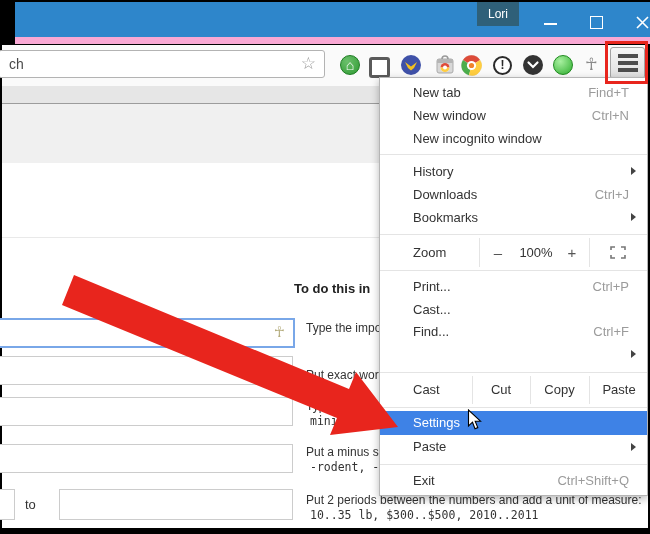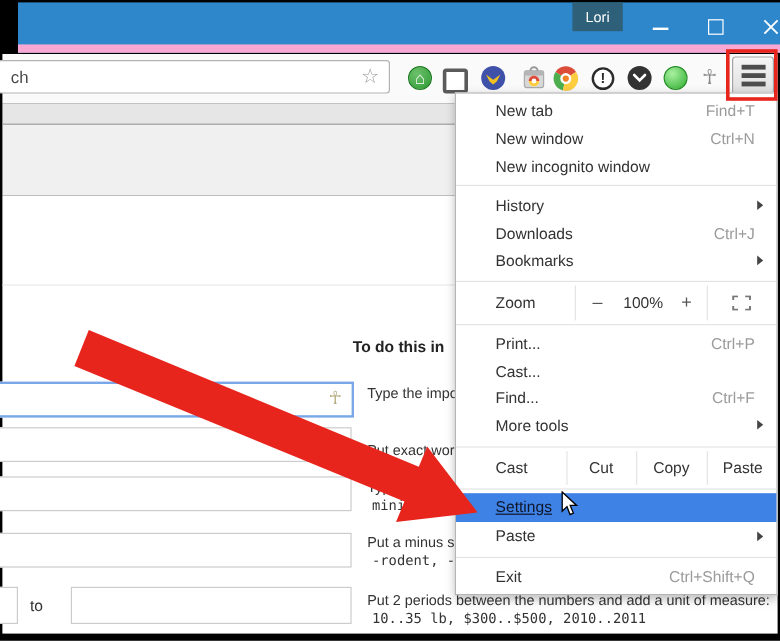--- a/index.html
+++ b/index.html
@@ -57,21 +57,21 @@
   .sep{position:absolute;left:0;right:0;height:1px;background:#e4e4e4;}
   .sub-arrow{position:absolute;right:11px;top:7px;width:0;height:0;
              border-left:5px solid #444;border-top:4.5px solid transparent;border-bottom:4.5px solid transparent;}
   .vdiv{position:absolute;top:0;bottom:0;width:1px;background:#e4e4e4;}
   .zoomrow{position:absolute;left:0;right:0;top:160px;height:29px;line-height:29px;}
   .zbtn{position:absolute;text-align:center;font-size:15px;color:#555;}
   .zlevel{position:absolute;left:134px;width:44px;text-align:center;font-size:13px;color:#333;}
   .editrow{position:absolute;left:0;right:0;top:298px;height:28px;line-height:28px;}
   .ecell{position:absolute;text-align:center;font-size:13px;color:#333;}
   .settings-row{position:absolute;left:0;right:0;top:333px;height:24px;line-height:24px;background:#3e82e6;}
-  .settings-row .ml{color:#0f172a;text-decoration:underline;}
+  .settings-row .ml{color:#ffffff;}
   .overlay{left:0;top:0;width:650px;height:534px;pointer-events:none;}
   .z8{z-index:8;} .z10{z-index:10;}
 </style>
 </head>
 <body>
 
 <div class="screen">
 
   <div class="abs titlebar">
     <div class="profile-badge">Lori</div>
@@ -221,21 +221,20 @@
       <span class="ms">Ctrl+P</span>
     </div>
     <div class="mi" style="top:220px;">
       <span class="ml">Cast...</span>
     </div>
     <div class="mi" style="top:242px;">
       <span class="ml">Find...</span>
       <span class="ms">Ctrl+F</span>
     </div>
     <div class="mi" style="top:265px;">
-      <span class="ml">More tools</span>
       <span class="sub-arrow"></span>
     </div>
     <div class="sep" style="top:294px;"></div>
 
     <div class="editrow">
       <span class="ml">Cast</span>
       <span class="vdiv" style="left:92px;"></span>
       <span class="ecell" style="left:92px;width:58px;">Cut</span>
       <span class="vdiv" style="left:150px;"></span>
       <span class="ecell" style="left:150px;width:59px;">Copy</span>

